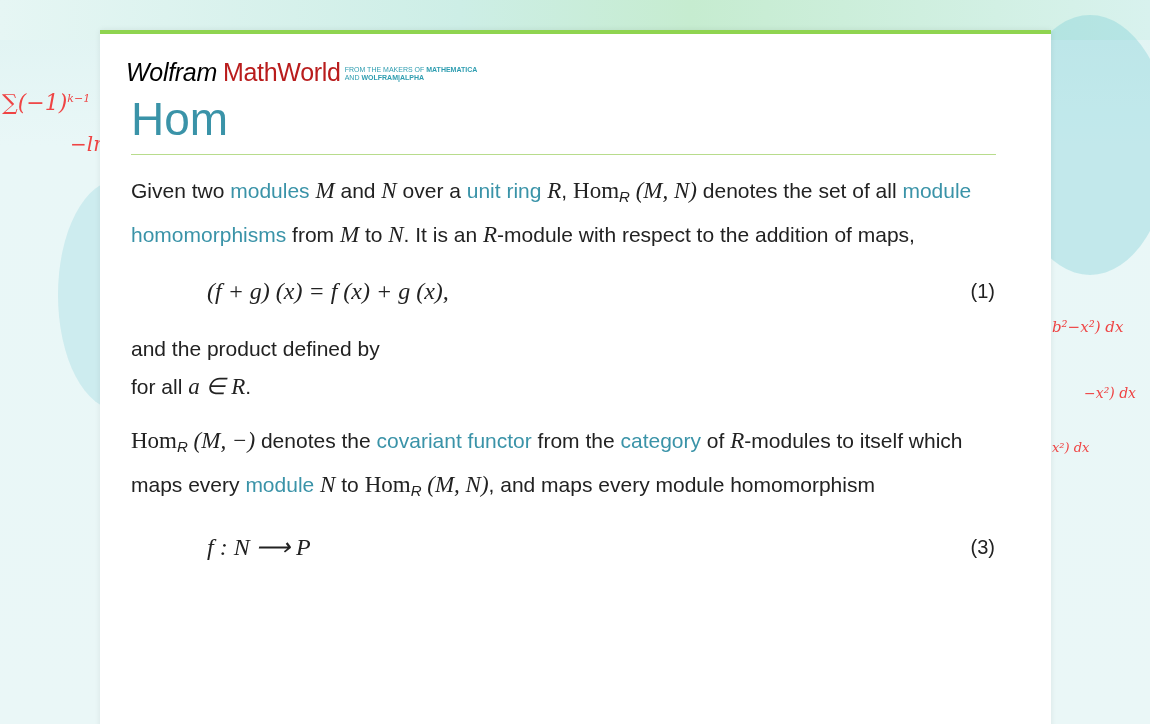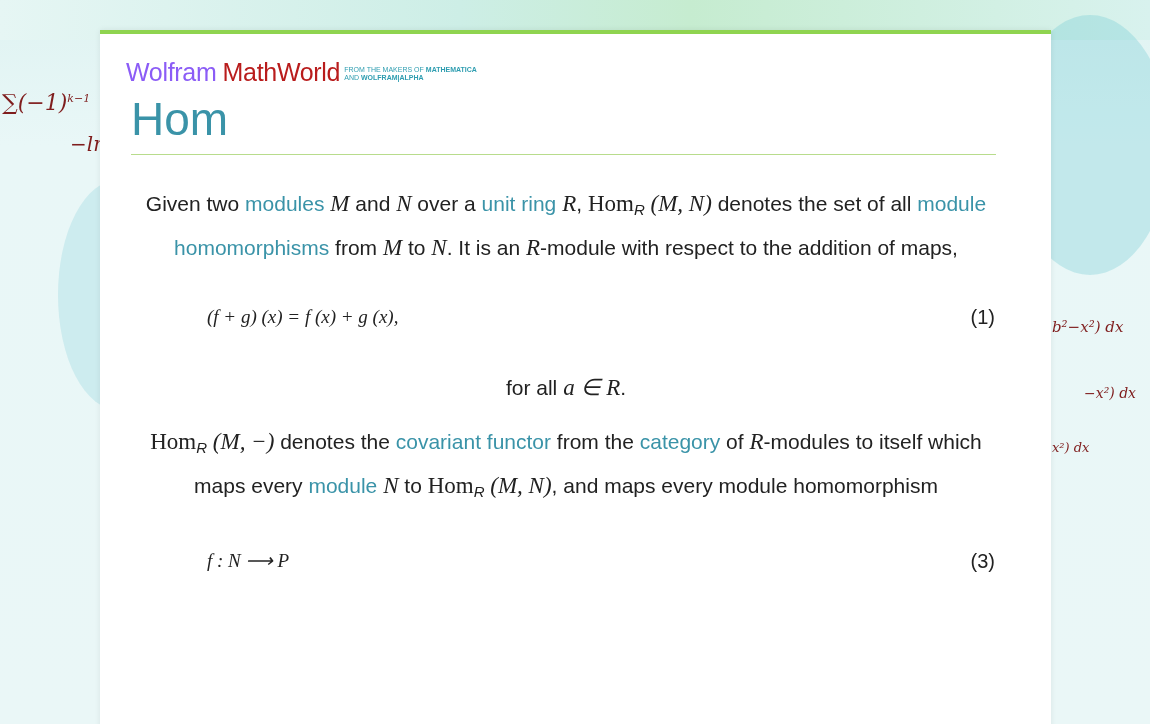--- a/index.html
+++ b/index.html
@@ -5,41 +5,41 @@
   html, body { margin:0; padding:0; }
   body {
     width:1150px; height:724px; overflow:hidden; position:relative;
     background: linear-gradient(180deg, #dff3f2 0%, #e9f7f7 20%, #eaf7f7 100%);
     font-family: "Liberation Sans", sans-serif;
   }
   .bg-top {
     position:absolute; left:0; top:0; width:1150px; height:40px;
     background: linear-gradient(90deg, #e6f6f4 0%, #cdeee6 40%, #c6ecd0 60%, #d8f2ee 100%);
   }
-  .bg-deco { position:absolute; color:#7f1d1d; font-family:"DejaVu Serif", serif; font-style:italic; }
+  .bg-deco { position:absolute; color:#ef4444; font-family:"DejaVu Serif", serif; font-style:italic; }
   .bg-shape { position:absolute; border-radius:50%; background:rgba(110,200,210,0.45); }
   .card {
     position:absolute; left:100px; top:30px; width:951px; height:700px;
     background:#fff; border-top:4px solid #8fd450;
     box-shadow: 0 0 6px rgba(0,0,0,0.08);
   }
   .logo { position:absolute; left:26px; top:26px; display:flex; align-items:flex-end; }
-  .logo-wolfram { font-size:25px; color:#8b5cf6; letter-spacing:-0.3px; line-height:24px; }
+  .logo-wolfram { font-size:25px; color:#000000; letter-spacing:-0.3px; line-height:24px;font-style:italic; }
   .logo-mw { font-size:25px; color:#b91c1c; letter-spacing:-0.3px; line-height:24px; margin-left:6px; }
   .logo-tag { font-size:7px; color:#2e9db0; line-height:8px; margin-left:4px; margin-bottom:2px; }
   .logo-tag b { font-weight:bold; }
   .title { position:absolute; left:31px; top:58px; font-size:46px; color:#3a93a8; }
   .rule { position:absolute; left:31px; top:120px; width:865px; height:1px; background:#b8dc8c; }
   .body { position:absolute; left:31px; top:138px; width:870px; font-size:21px; color:#222; line-height:38px; }
-  .body p { margin:13px;text-align:center; }
+  .body p { margin:0; }
   a.lnk { color:#3a93a8; text-decoration:none; }
   .m { font-family:"Liberation Serif", serif; font-style:italic; font-size:23px; }
   .mr { font-family:"Liberation Serif", serif; font-size:23px; }
   .eq { position:relative; height:76px; }
-  .eq .expr { position:absolute; left:76px; top:18px; font-family:"Liberation Serif", serif; font-size:19px; }
+  .eq .expr { position:absolute; left:76px; top:18px; font-family:"Liberation Serif", serif; font-size:24px; }
   .eq .num { position:absolute; right:6px; top:18px; font-size:20px; }
   sub { font-size:15px; font-style:italic; vertical-align:-4px; }
 </style>
 </head>
 <body>
 
 <div class="bg-top"></div>
 <div class="bg-deco" style="left:2px;top:90px;font-size:22px;">∑(−1)<sup style="font-size:11px">k−1</sup></div>
 <div class="bg-deco" style="left:70px;top:132px;font-size:20px;">−ln</div>
 <div class="bg-shape" style="left:58px;top:180px;width:120px;height:230px;opacity:0.5;"></div>
@@ -63,20 +63,21 @@
   <div class="body">
     <p>
       <span>Given two </span><a class="lnk" href="#">modules</a>
       <span class="m">M</span><span> and </span><span class="m">N</span><span> over a </span><a class="lnk" href="#">unit ring</a>
       <span class="m">R</span>, <span class="mr">Hom</span><sub>R</sub><span class="m"> (M, N)</span><span> denotes the set of all </span><a class="lnk" href="#">module homomorphisms</a><span> from </span><span class="m">M</span><span> to </span><span class="m">N</span><span>. It is an </span><span class="m">R</span><span>-module with respect to the addition of maps,</span>
     </p>
     <div class="eq">
       <span class="expr m">(f + g) (x) = f (x) + g (x),</span>
       <span class="num">(1)</span>
     </div>
+    <p>and the product defined by</p>
     <p style="margin-bottom:16px;">
       <span>for all </span><span class="m">a ∈ R</span><span>.</span>
     </p>
     <p>
       <span class="mr">Hom</span><sub>R</sub><span class="m"> (M, −)</span><span> denotes the </span><a class="lnk" href="#">covariant functor</a><span> from the </span><a class="lnk" href="#">category</a><span> of </span><span class="m">R</span><span>-modules to itself which maps every </span><a class="lnk" href="#">module</a>
       <span class="m">N</span><span> to </span><span class="mr">Hom</span><sub>R</sub><span class="m"> (M, N)</span><span>, and maps every module homomorphism</span>
     </p>
     <div class="eq">
       <span class="expr m">f : N ⟶ P</span>
       <span class="num">(3)</span>

